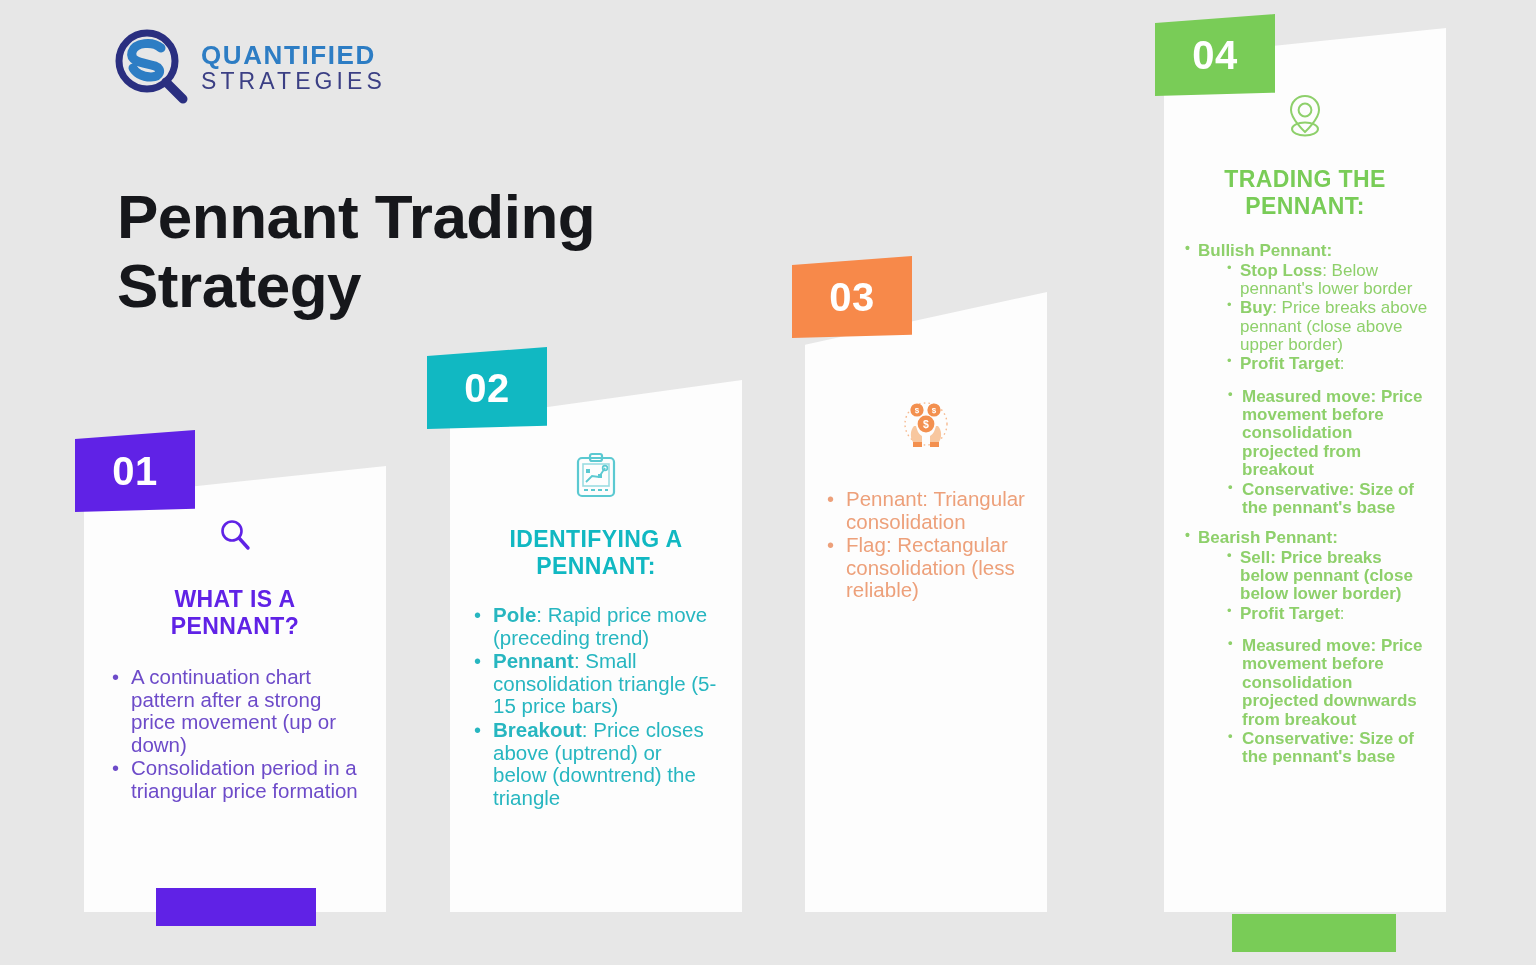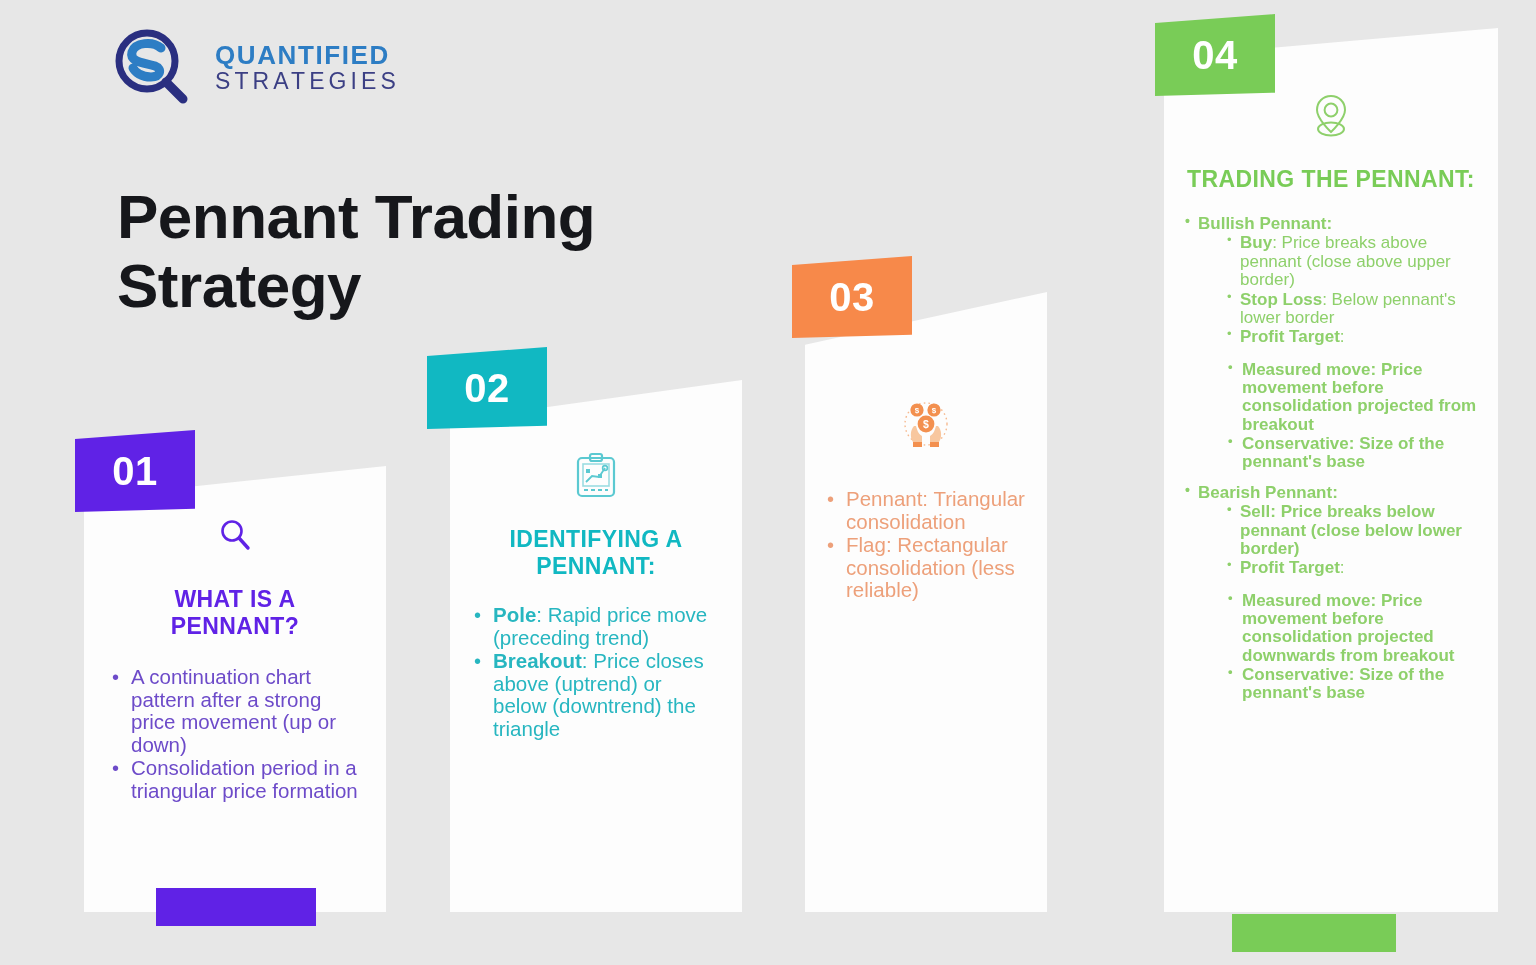--- a/index.html
+++ b/index.html
@@ -7,21 +7,21 @@
     width: 1536px; height: 965px;
     background: #e7e7e7;
     font-family: "Liberation Sans", sans-serif;
     overflow: hidden;
     position: relative;
   }
 
   
   #logo {
     position: absolute; left: 113px; top: 28px;
-    display: flex; align-items: center; gap: 24px;
+    display: flex; align-items: center; gap: 10px;
   }
   #logo .mark { width: 78px; height: 78px; flex: none; }
   #logo .words { display: flex; flex-direction: column; line-height: 1.0; }
   #logo .w1 {
     font-size: 26px; font-weight: bold; letter-spacing: 1.6px;
     color: #2d7dc4;
   }
   #logo .w2 {
     font-size: 23px; letter-spacing: 4.1px;
     color: #3b3f84; margin-top: 2px;
@@ -107,21 +107,21 @@
 
   
   #card-03 { left: 805px; top: 292px; width: 242px; height: 620px; }
   #card-03 .sheet { clip-path: polygon(0% 8.5%, 100% 0%, 100% 100%, 0% 100%); }
   #card-03 .badge { left: -13px; top: -36px; background: #f7894a; }
   #card-03 .inner { top: 108px; padding: 0 20px; }
   #card-03 .heading { color: #f7894a; margin-top: 24px; }
   #card-03 ul { color: #eda07a; margin-top: 28px; align-self: stretch; }
 
   
-  #card-04 { left: 1164px; top: 28px; width: 334px; height: 884px; padding-left: 18px; }
+  #card-04 { left: 1164px; top: 28px; width: 282px; height: 884px; padding-left: 18px; }
   #card-04 .sheet { clip-path: polygon(0% 3.3%, 100% 0%, 100% 100%, 0% 100%); }
   #card-04 .badge { left: -9px; top: -14px; background: #79cc57; }
   #card-04 .inner { top: 64px; padding: 0 17px; }
   #card-04 .heading { color: #79cc57; margin-top: 16px; }
   #card-04 .footbar {
     left: 68px; top: 886px; width: 164px; height: 38px; background: #79cc57;
   }
 
   #card-04 .tree {
     margin-top: 22px; align-self: stretch;
@@ -192,20 +192,21 @@
         <path d="M12 30 L18 24 L25 25 L31 16" fill="none" stroke="#5bc9d1" stroke-width="1.8"></path>
         <rect x="12" y="17" width="4" height="4" fill="#5bc9d1"></rect>
         <rect x="24" y="22" width="4" height="4" fill="#5bc9d1"></rect>
         <circle cx="31" cy="16" r="2.4" fill="none" stroke="#5bc9d1" stroke-width="1.6"></circle>
         <path d="M10 38 h4 M17 38 h4 M24 38 h4 M31 38 h3" stroke="#5bc9d1" stroke-width="1.8"></path>
       </svg>
     </span>
     <div class="heading">IDENTIFYING A PENNANT:</div>
     <ul class="body-l1">
       <li><b>Pole</b><span>: Rapid price move (preceding trend)</span></li>
+      <li><b>Pennant</b><span>: Small consolidation triangle (5-15 price bars)</span></li>
       <li><b>Breakout</b><span>: Price closes above (uptrend) or below (downtrend) the triangle</span></li>
     </ul>
   </div>
 
 </div>
 
 <div class="card" id="card-03">
   <div class="sheet"></div>
   <div class="badge">03</div>
   <div class="inner">
@@ -247,22 +248,22 @@
         <ellipse cx="22" cy="37" rx="13" ry="6.4" fill="none" stroke="#8ed06b" stroke-width="2"></ellipse>
       </svg>
     </span>
     <div class="heading">TRADING THE PENNANT:</div>
 
     <ul class="tree">
 
       <li>
         <span class="txt">Bullish Pennant:</span>
         <ul class="lvl2">
+          <li><b>Stop Loss</b><span>: Below pennant's lower border</span></li>
           <li><b>Buy</b><span>: Price breaks above pennant (close above upper border)</span></li>
-          <li><b>Stop Loss</b><span>: Below pennant's lower border</span></li>
           <li><b>Profit Target</b><span>:</span></li>
         </ul>
         <ul class="lvl3">
           <li>
               <span class="txt">Measured move: Price movement before consolidation projected from breakout</span>
             </li>
           <li>
               <span class="txt">Conservative: Size of the pennant's base</span>
             </li>
         </ul>

